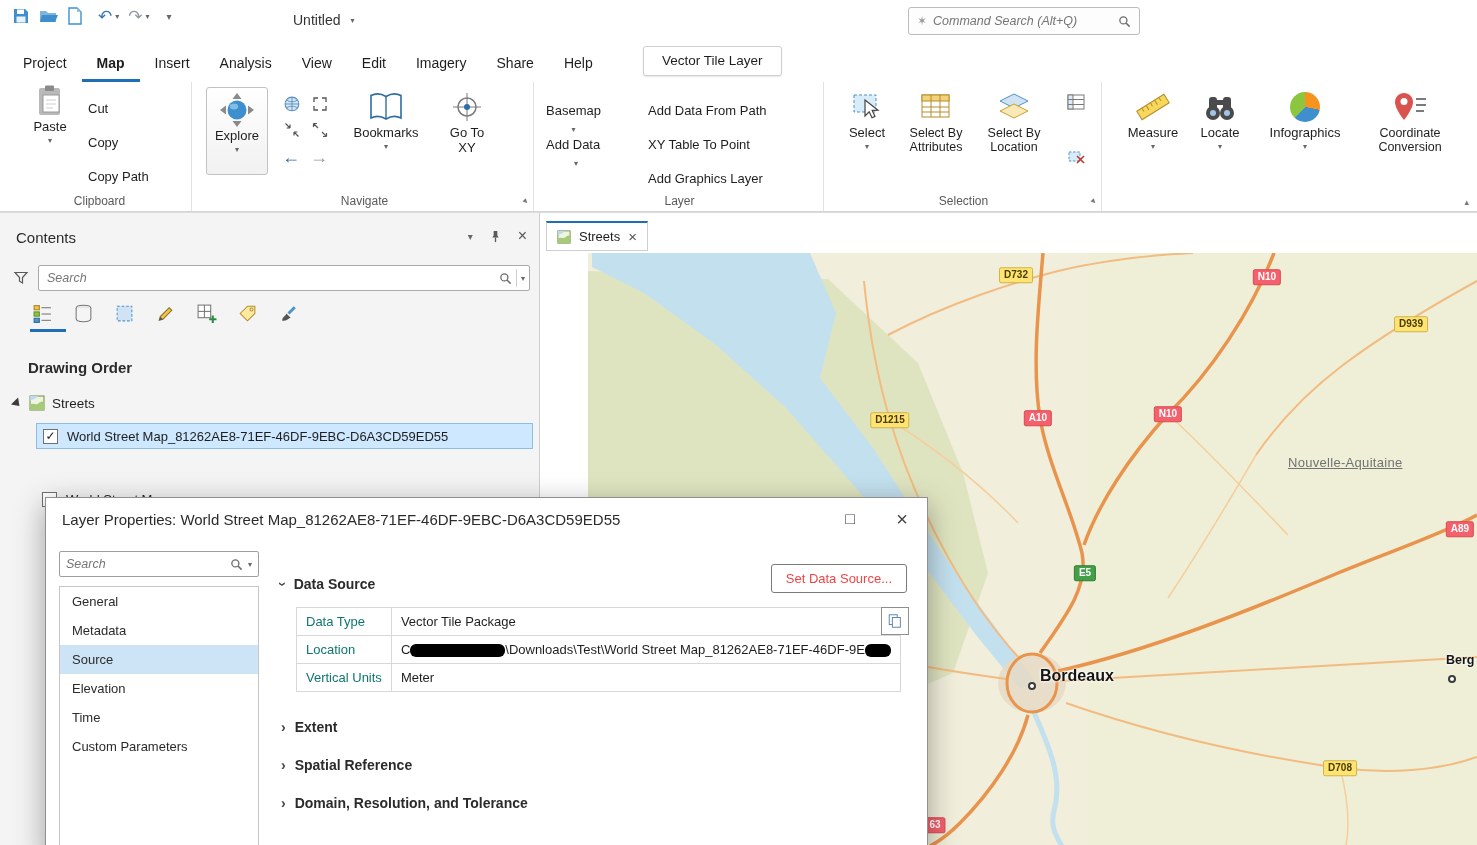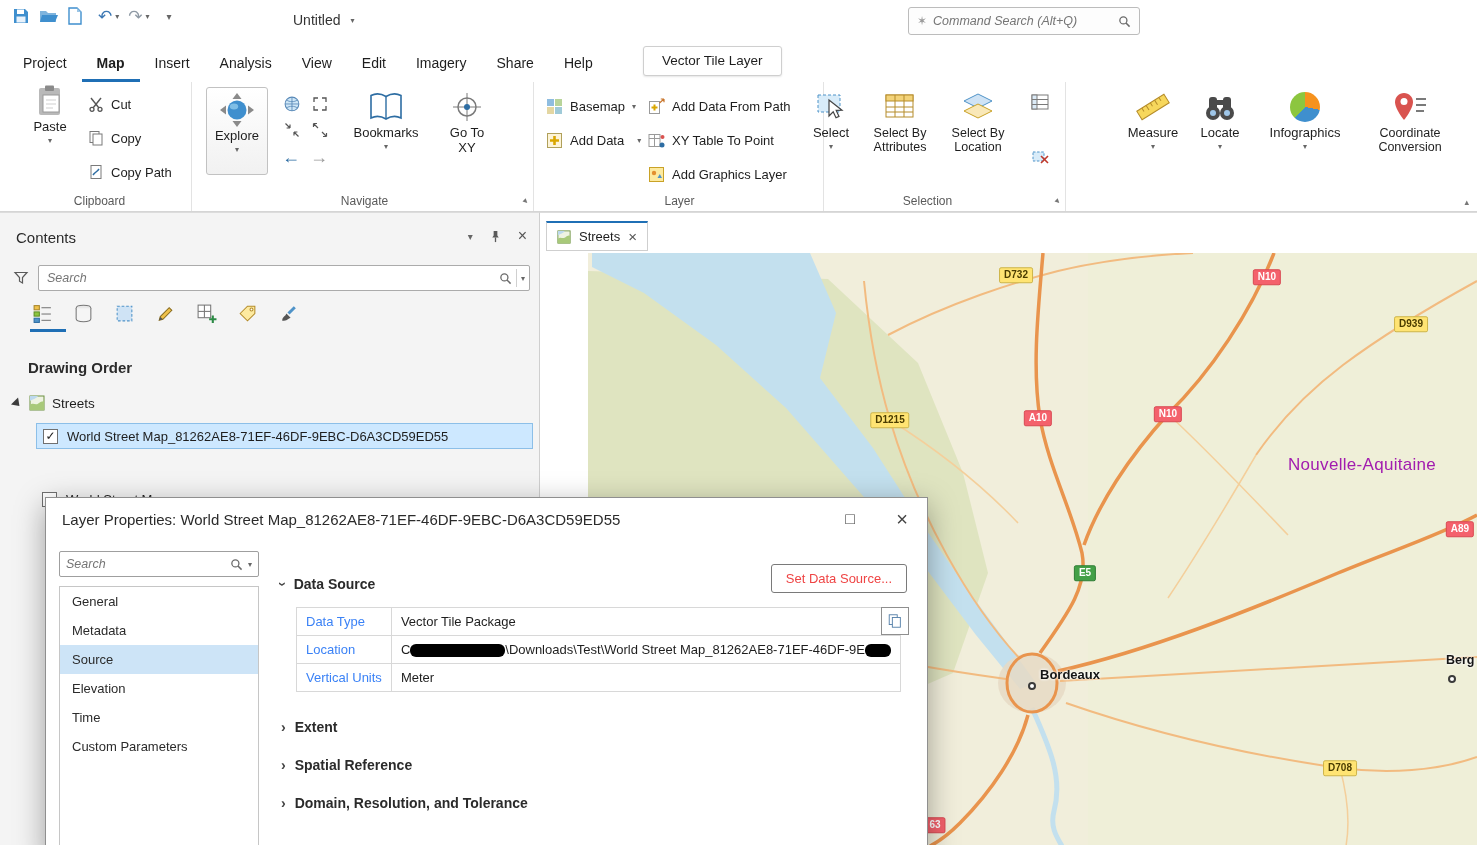--- a/index.html
+++ b/index.html
@@ -34,21 +34,21 @@
   .ribbon { position:absolute; left:0; top:82px; width:100%; height:130px; background:#fff;
     border-bottom:1px solid #d5d5d5; }
   .rb-group { position:absolute; top:0; height:129px; border-right:1px solid #e3e3e3; }
   .rb-label { position:absolute; bottom:3px; width:100%; text-align:center;
     font-size:12px; color:#5a5a5a; }
   .launcher { position:absolute; right:5px; bottom:5px; font-size:9px; color:#777;
     transform:rotate(-45deg); }
   .bigbtn { position:absolute; display:flex; flex-direction:column; align-items:center;
     gap:1px; font-size:13px; text-align:center; line-height:1.15; }
   .bigbtn .ic { height:36px; display:flex; align-items:center; justify-content:center; }
-  .smitem { position:absolute; display:flex; align-items:center; gap:7px; font-size:13px; height:20px; }
+  .smitem { position:absolute; display:flex; align-items:center; gap:7px; font-size:13px; height:20px;flex-direction:column; }
   .explore-frame { border:1px solid #c2c2c2; border-radius:3px;
     background:linear-gradient(#ffffff,#f1f1f1); padding:4px 0 2px; }
   .navsm { position:absolute; width:20px; height:20px; display:flex; align-items:center; justify-content:center; }
   .navarrow { position:absolute; font-size:18px; line-height:18px; }
   .pie { width:30px; height:30px; border-radius:50%;
     background:conic-gradient(#f6921e 0 28%, #3f8fce 28% 62%, #8cc63f 62% 100%); display:inline-block; }
   
   .contents { position:absolute; left:0; top:212px; width:540px; height:633px;
     background:#f4f4f4; border-right:1px solid #cfcfcf; border-top:1px solid #dcdcdc; }
   .pane-head { position:absolute; left:16px; top:16px; font-size:15px; color:#2b2b2b; }
@@ -79,25 +79,25 @@
     gap:8px; padding:0 10px; background:#fff; border:1px solid #cfcfcf; border-top:2px solid #1f6fb5;
     font-size:13px; }
   .maptab .x { color:#555; font-size:15px; }
   .mapcanvas { position:absolute; left:48px; top:40px; width:889px; height:593px;
     background:#f1eedb; overflow:hidden; }
   .shield { position:absolute; transform:translate(-50%,-50%); font-size:10px; font-weight:bold;
     padding:1px 4px; border-radius:2px; line-height:1.15; white-space:nowrap; }
   .shield.d { background:#ffe473; color:#4a3c00; border:1px solid #cdb448; }
   .shield.n { background:#f4616c; color:#fff; border:1px solid #d84852; }
   .shield.e { background:#43a047; color:#fff; border:1px solid #2f7d34; }
-  .city-label { position:absolute; font-size:13px; font-weight:bold; color:#151515;
+  .city-label { position:absolute; font-size:16px; font-weight:bold; color:#151515;
     text-shadow:0 0 3px #fff, 0 0 3px #fff; }
   .city-dot { position:absolute; width:8px; height:8px; background:#fff; border:2px solid #3a3a3a;
     border-radius:50%; transform:translate(-50%,-50%); }
-  .region-label { position:absolute; font-size:17px; color:#a21caf; letter-spacing:.3px; }
+  .region-label { position:absolute; font-size:13px; color:#737373; letter-spacing:.3px;text-decoration:underline; }
   
   .dialog { position:absolute; left:45px; top:497px; width:883px; height:360px; background:#fff;
     border:1px solid #8f8f8f; box-shadow:0 8px 28px rgba(0,0,0,.35); }
   .dlg-title { position:absolute; left:0; top:0; width:100%; height:42px; display:flex;
     align-items:center; padding:0 16px; font-size:15px; color:#2b2b2b; }
   .dlg-btns { position:absolute; right:10px; top:6px; display:flex; gap:22px; align-items:center; }
   .dlg-btn { width:30px; height:30px; display:flex; align-items:center; justify-content:center;
     color:#444; font-size:16px; }
   .dlg-search { position:absolute; left:13px; top:53px; width:200px; height:26px; background:#fff;
     border:1px solid #9f9f9f; border-radius:2px; display:flex; align-items:center; padding:0 6px; gap:5px; }
@@ -108,21 +108,21 @@
   .dlg-nav-item { height:29px; line-height:29px; padding-left:12px; font-size:13px; color:#2b2b2b; }
   .dlg-nav-item.selected { background:#cde4f7; }
   .dlg-content { position:absolute; left:235px; top:52px; width:634px; height:300px; }
   .sect-head { display:flex; align-items:center; gap:8px; font-size:14px; font-weight:bold; color:#2b2b2b; }
   .sect-chev { font-size:14px; font-weight:bold; color:#444; display:inline-block; }
   .sect-chev.open { transform:rotate(90deg); }
   .setds-btn { position:absolute; right:8px; top:14px; border:1px solid #7a7a7a; border-radius:3px;
     background:#fff; padding:6px 14px; font-size:13px; color:#ef4444; font-family:"Liberation Sans",sans-serif; }
   .src-table { position:absolute; left:15px; top:57px; width:576px; border-collapse:collapse; font-size:13px; }
   .src-table td { border:1px solid #d8d8d8; height:28px; padding:0 9px; background:#fff; white-space:nowrap; }
-  .src-table td.k { width:88px; color:#3b82f6;margin-top:14px; }
+  .src-table td.k { width:88px; color:#0f766e;margin-top:14px; }
   .src-table td.v { overflow:hidden; }
   .redact { display:inline-block; height:13px; background:#000; border-radius:6px; vertical-align:middle; }
   .copy-btn { position:absolute; left:600px; top:57px; width:28px; height:28px; border:1px solid #8f8f8f;
     background:#fff; display:flex; align-items:center; justify-content:center; }
   .collapsed-sect { position:absolute; left:0; display:flex; align-items:center; gap:9px;
     font-size:14px; font-weight:bold; color:#2b2b2b; }
 </style>
 </head>
 <body>
 
@@ -335,21 +335,21 @@
         <svg width="17" height="17" viewBox="0 0 17 17">
             <rect x="1.5" y="1.5" width="14" height="14" fill="#fdeaa0" stroke="#c9a227"></rect>
             <circle cx="6" cy="7" r="2.2" fill="#e38f2f"></circle>
             <polygon points="9.5,12 14,12 11.8,8" fill="#4f93c8"></polygon>
           </svg>
         <span>Add Graphics Layer</span>
       </div>
       <div class="rb-label">Layer</div>
     </div>
 
-    <div class="rb-group" style="left:790px; width:276px;text-decoration:underline;">
+    <div class="rb-group" style="left:826px; width:276px;text-decoration:underline;">
       <div class="bigbtn" style="left:16px; top:7px; width:50px;">
         <span class="ic">
           <svg width="30" height="32" viewBox="0 0 30 32">
               <rect x="2" y="4" width="22" height="17" fill="#d9ecf9" stroke="#4f93c8" stroke-dasharray="3 2"></rect>
               <path d="M13 9 v16 l4.2-4.2 2.8 6 3-1.4 -2.8-6 5.8-.2 Z" fill="#fff" stroke="#444" stroke-width="1.2"></path>
             </svg>
         </span>
         <span>Select</span>
         <span class="chev">▾</span>
       </div>

